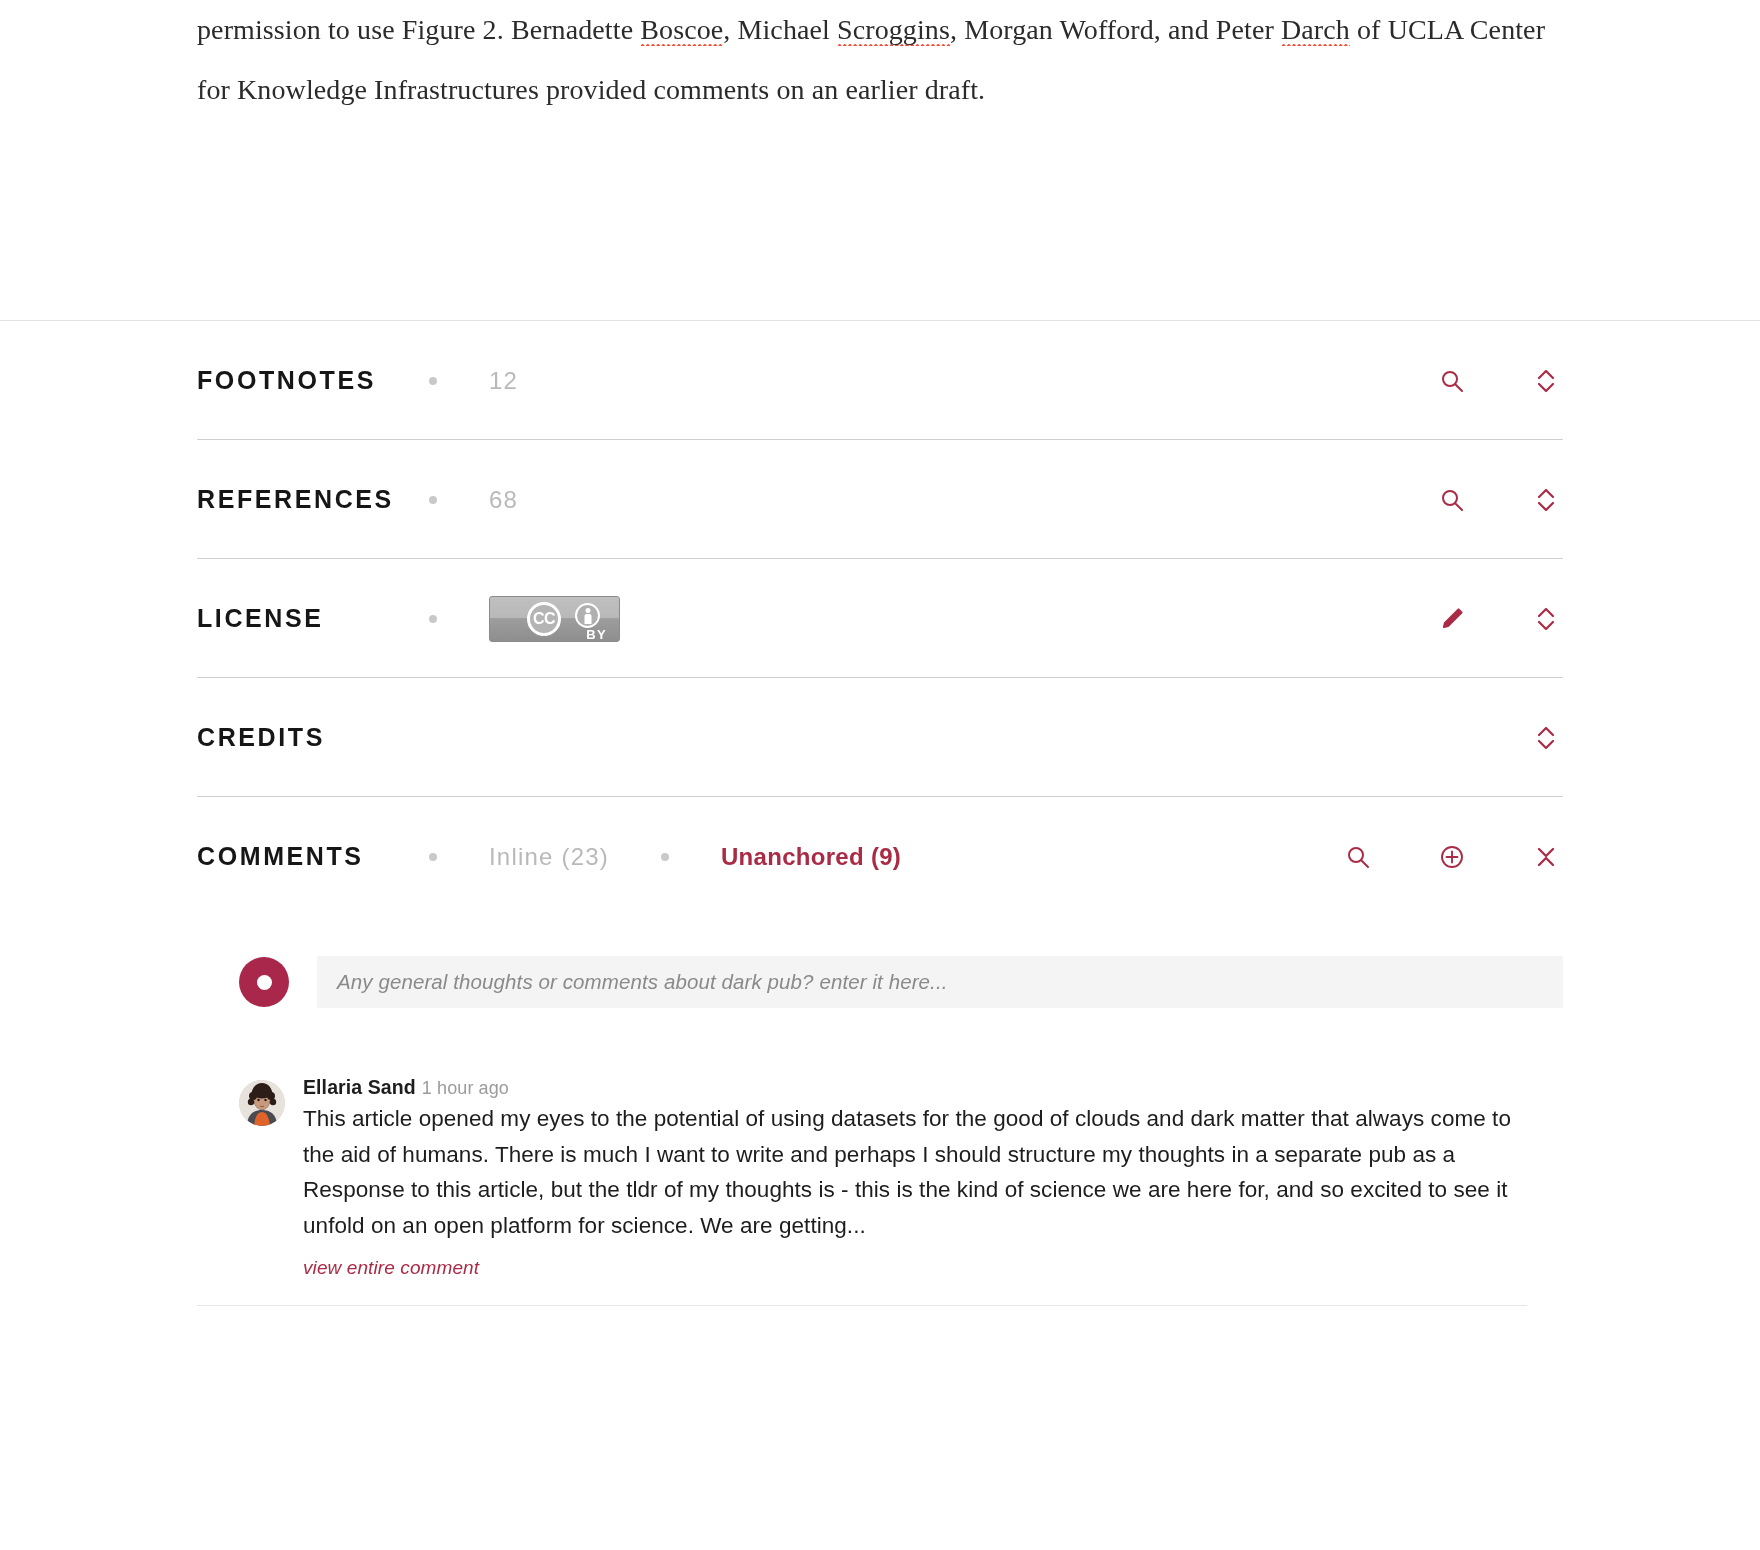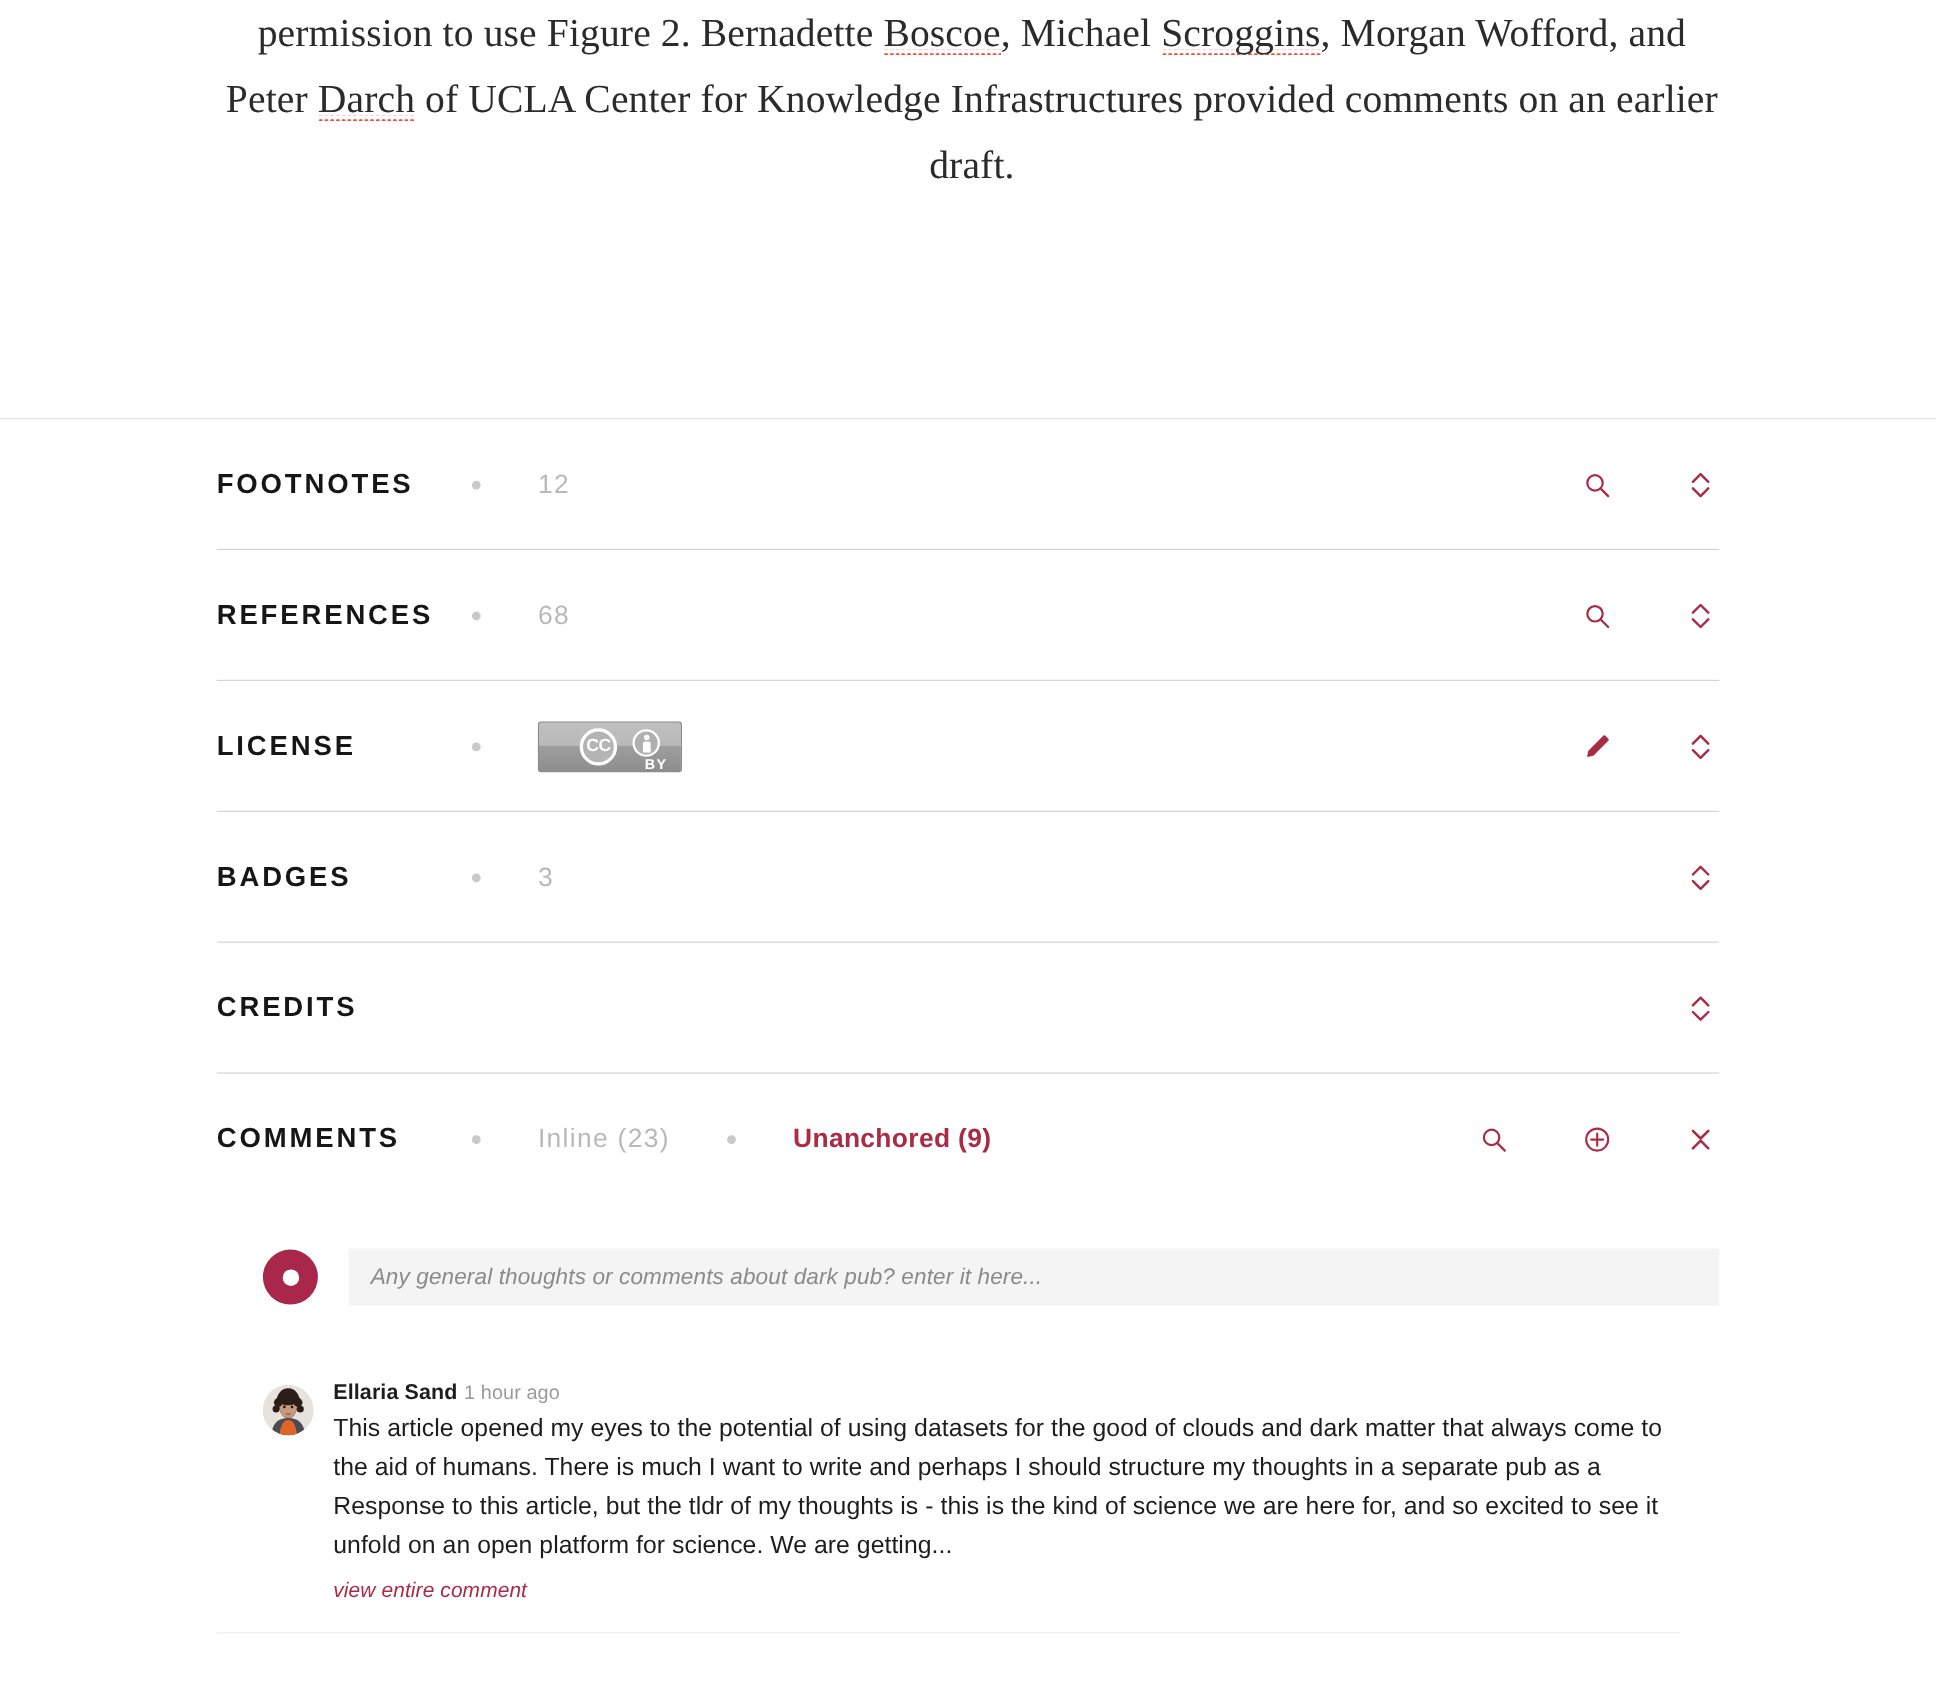--- a/index.html
+++ b/index.html
@@ -17,27 +17,26 @@
   .page { width: 1760px; position: relative; }
 
   
   .article-body {
     padding: 0 0 0 0;
     margin: 0 auto;
     width: 1760px;
   }
   .article-para {
     font-family: "Liberation Serif", "DejaVu Serif", serif;
-    font-size: 36px;
+    font-size: 28px;
     line-height: 60px;
     color: #2b2b2b;
     margin: 0;
     padding: 0 190px 0 197px;
     letter-spacing: 0.1px;
-    text-align: center;
   }
   .sp {
     
     text-decoration: none;
     background-image: radial-gradient(circle at 50% 100%, #f2503e 1.6px, rgba(0,0,0,0) 2.1px);
     background-size: 5.2px 5.2px;
     background-repeat: repeat-x;
     background-position: 0 99%;
     padding-bottom: 1px;
   }
@@ -359,33 +358,20 @@
         </div>
         <div class="icon-btn">
           <svg width="24" height="28" viewBox="0 0 24 28" fill="none" stroke="currentColor" stroke-width="2.2" stroke-linecap="round" stroke-linejoin="round">
               <polyline points="5,11 12,4 19,11"></polyline>
               <polyline points="5,17 12,24 19,17"></polyline>
             </svg>
         </div>
       </div>
     </div>
 
-    <div class="section-row has-rule">
-      <div class="sec-title">BADGES</div>
-      <div class="dot-sep"></div>
-      <div class="sec-value link">3</div>
-      <div class="sec-actions">
-        <div class="icon-btn">
-          <svg width="24" height="28" viewBox="0 0 24 28" fill="none" stroke="currentColor" stroke-width="2.2" stroke-linecap="round" stroke-linejoin="round">
-              <polyline points="5,11 12,4 19,11"></polyline>
-              <polyline points="5,17 12,24 19,17"></polyline>
-            </svg>
-        </div>
-      </div>
-    </div>
 
     <div class="section-row has-rule">
       <div class="sec-title">CREDITS</div>
       <div class="sec-actions">
         <div class="icon-btn">
           <svg width="24" height="28" viewBox="0 0 24 28" fill="none" stroke="currentColor" stroke-width="2.2" stroke-linecap="round" stroke-linejoin="round">
               <polyline points="5,11 12,4 19,11"></polyline>
               <polyline points="5,17 12,24 19,17"></polyline>
             </svg>
         </div>

